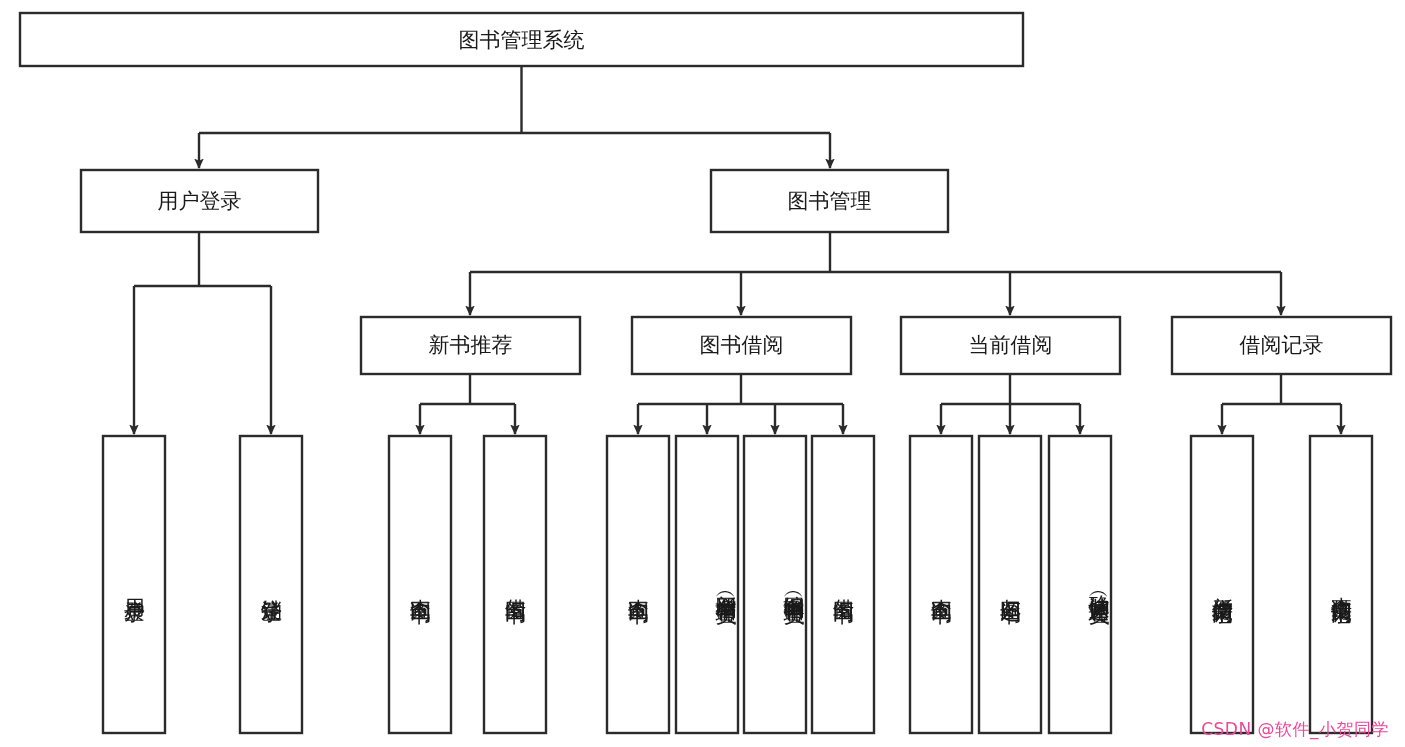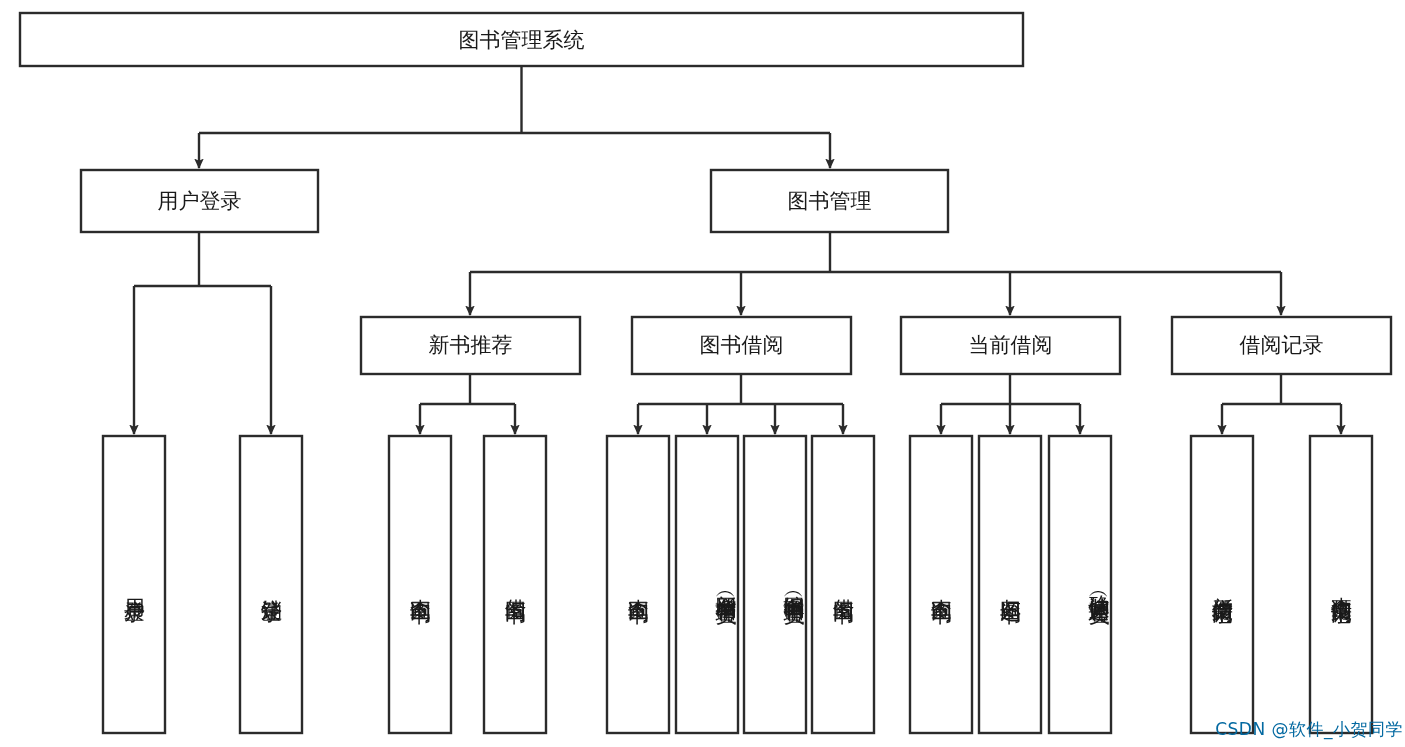--- a/index.html
+++ b/index.html
@@ -58,25 +58,25 @@
     font-size: 21px;
     line-height: 1.18;
     color: #1a1a1a;
     letter-spacing: 1.5px;
     text-align: center;
     white-space: nowrap;
     pointer-events: none;
   }
   .watermark {
     position: absolute;
-    right: 2px;
+    right: 16px;
     bottom: 6px;
     font-family: "DejaVu Sans", "Liberation Sans", sans-serif;
     font-size: 17px;
-    color: #0369a1;
+    color: #ec4899;
     letter-spacing: 0.5px;
     white-space: nowrap;
   }
 </style>
 </head>
 <body>
 
 <div id="diagram-root">
 
   <svg class="diagram-svg" viewBox="0 0 1405 747" xmlns="http://www.w3.org/2000/svg">

